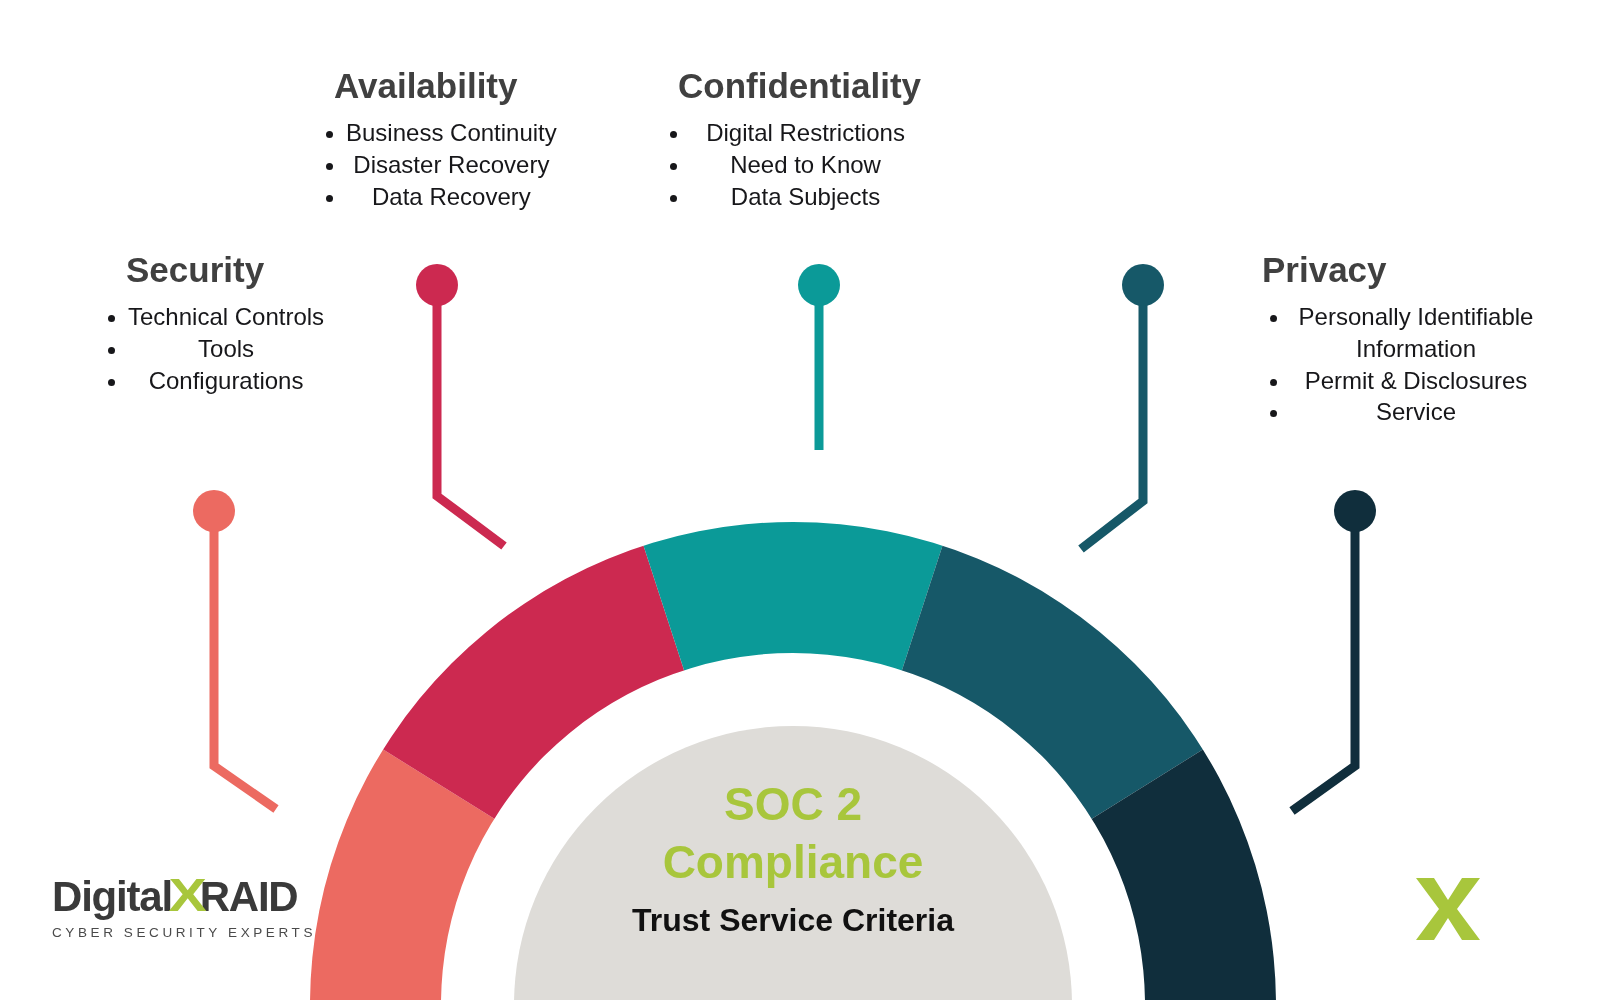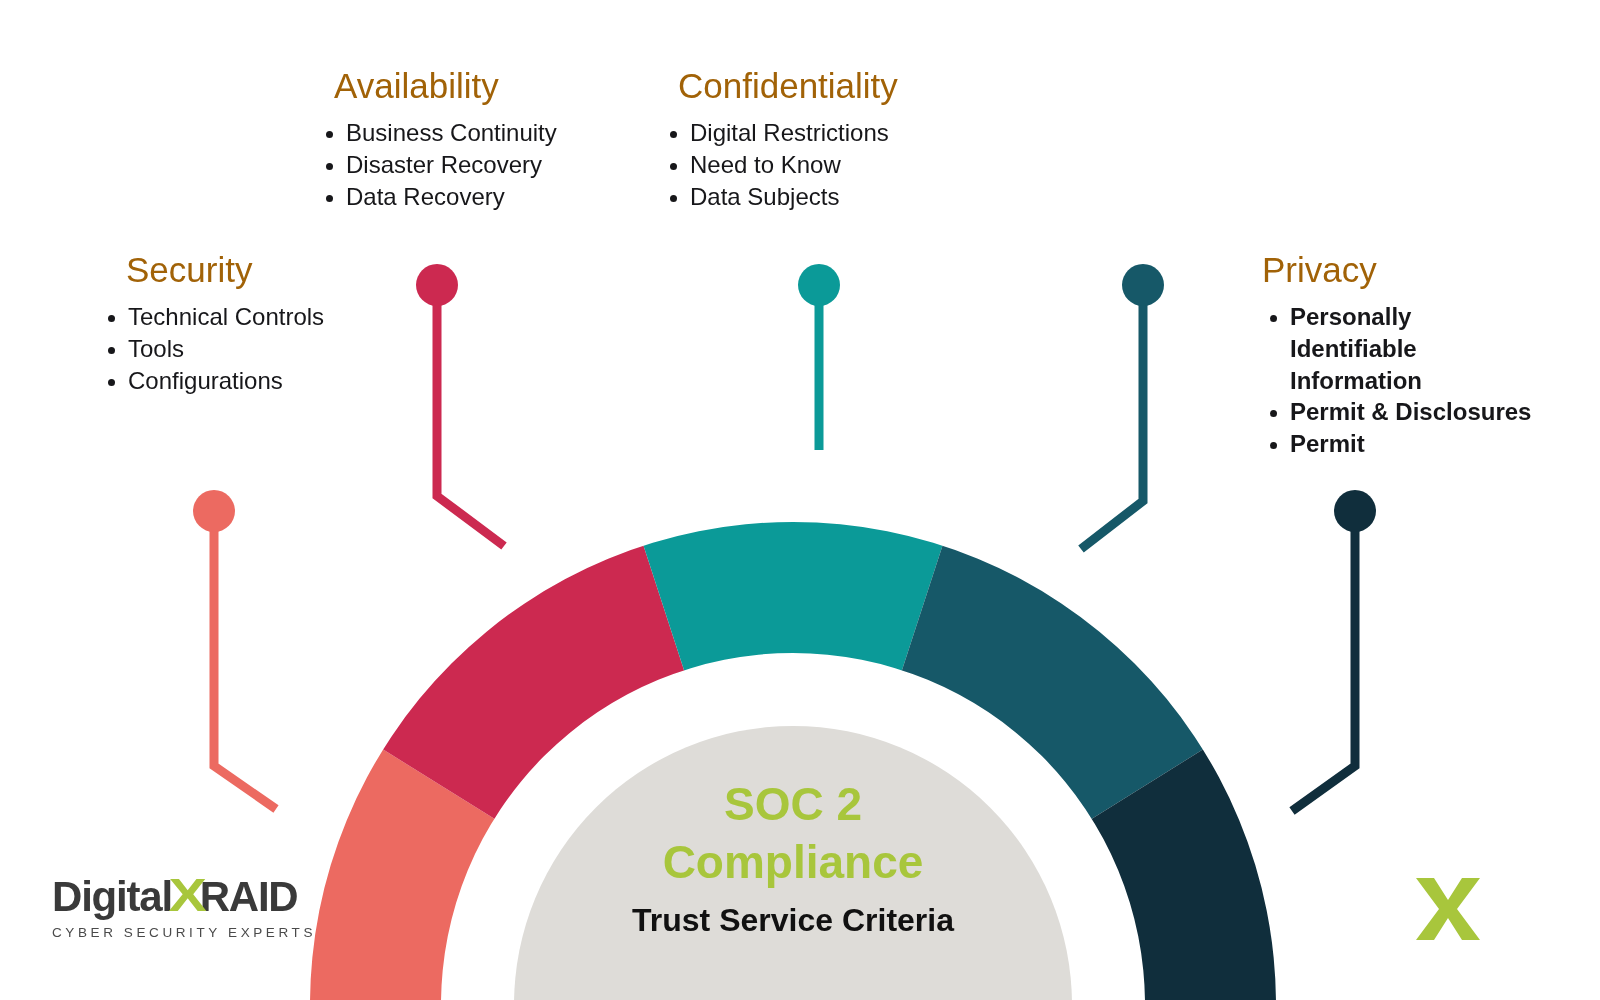--- a/index.html
+++ b/index.html
@@ -26,55 +26,56 @@
     width: 1600px;
     height: 1000px;
     pointer-events: none;
   }
 
   
   .cat-block {
     position: absolute;
   }
   .cat-title {
-    color: #a16207;
-    font-weight: normal;
+    color: #404040;
+    font-weight: bold;
     font-size: 35px;
     line-height: 1.05;
     margin: 0 0 12px 0;
     white-space: nowrap;
   }
   .cat-list {
     margin: 0;
     padding: 0 0 0 28px;
     list-style: disc;
   }
   .cat-list li {
     color: #17171a;
     font-size: 24px;
     line-height: 1.34;
     margin: 0;
     padding: 0;
+    text-align: center;
   }
   .cat-list li::marker {
     font-size: 22px;
   }
 
   
   #block-availability      { left: 318px; top: 68px; }
   #block-availability .cat-title { text-align: left; padding-left: 16px; }
   #block-confidentiality   { left: 662px; top: 68px; }
   #block-confidentiality .cat-title { text-align: left; padding-left: 16px; }
   #block-process-integrity { left: 1030px; top: 68px; }
   #block-process-integrity .cat-title { text-align: left; padding-left: 12px; }
   #block-security          { left: 100px; top: 252px; }
   #block-security .cat-title { text-align: left; padding-left: 26px; }
   #block-privacy           { left: 1262px; top: 252px; width: 280px; }
   #block-privacy .cat-title { text-align: left; }
-  #block-privacy .cat-list li { line-height: 1.33; font-weight: bold; }
+  #block-privacy .cat-list li { line-height: 1.33; }
 
   
   #logo {
     position: absolute;
     left: 52px;
     top: 872px;
     width: 250px;
   }
   #logo-wordmark {
     position: relative;
@@ -190,21 +191,21 @@
       <li>Tools</li>
       <li>Configurations</li>
     </ul>
   </div>
 
   <div class="cat-block" id="block-privacy">
     <div class="cat-title">Privacy</div>
     <ul class="cat-list">
       <li>Personally Identifiable Information</li>
       <li>Permit &amp; Disclosures</li>
-      <li>Permit</li>
+      <li>Service</li>
     </ul>
   </div>
 
   <div id="logo">
     <div id="logo-wordmark"><span>Digital</span><span class="lx">X</span><span>RAID</span></div>
     <div id="logo-tagline">CYBER SECURITY EXPERTS</div>
   </div>
 
   <svg id="corner-x" viewBox="0 0 68 66">
     <path d="M2 2 L20 2 L34 24 L48 2 L66 2 L43 33 L66 64 L48 64 L34 42 L20 64 L2 64 L25 33 Z" fill="#A8C63C"></path>

